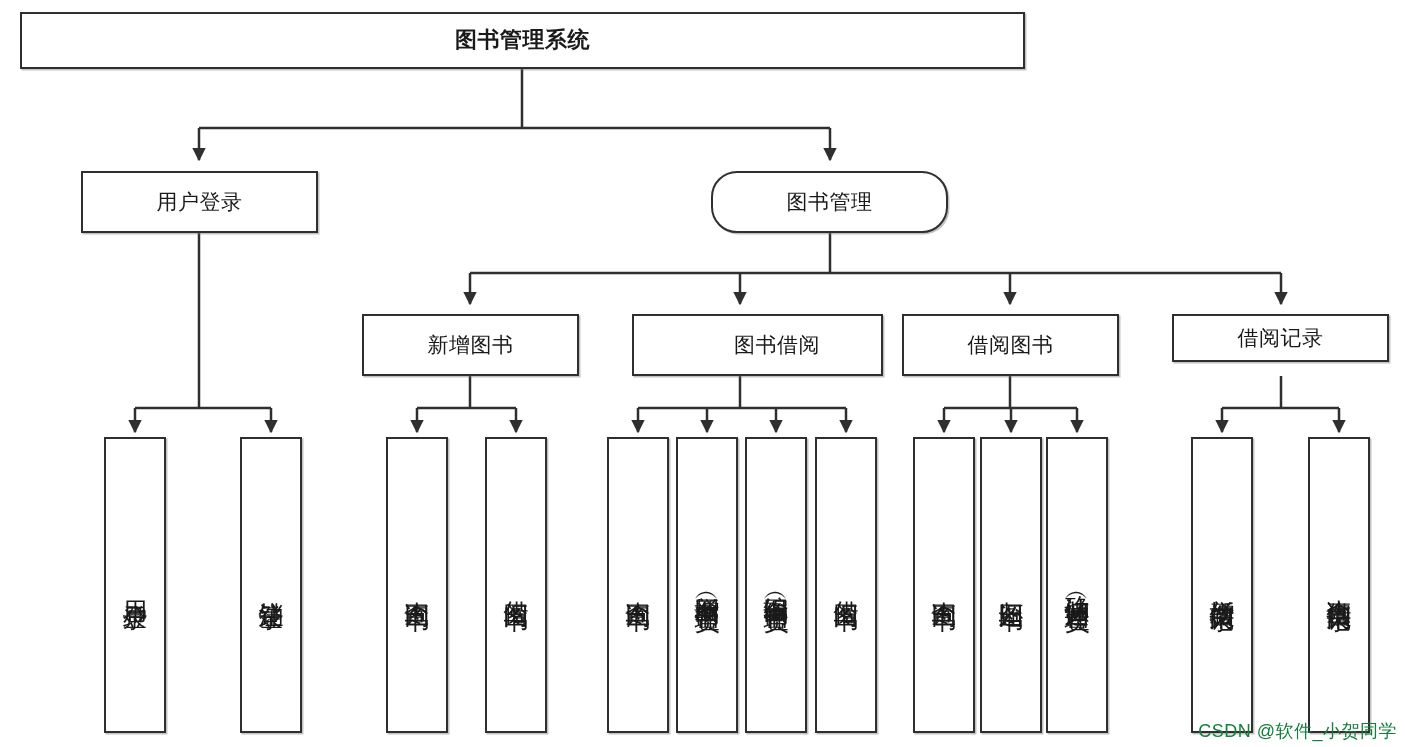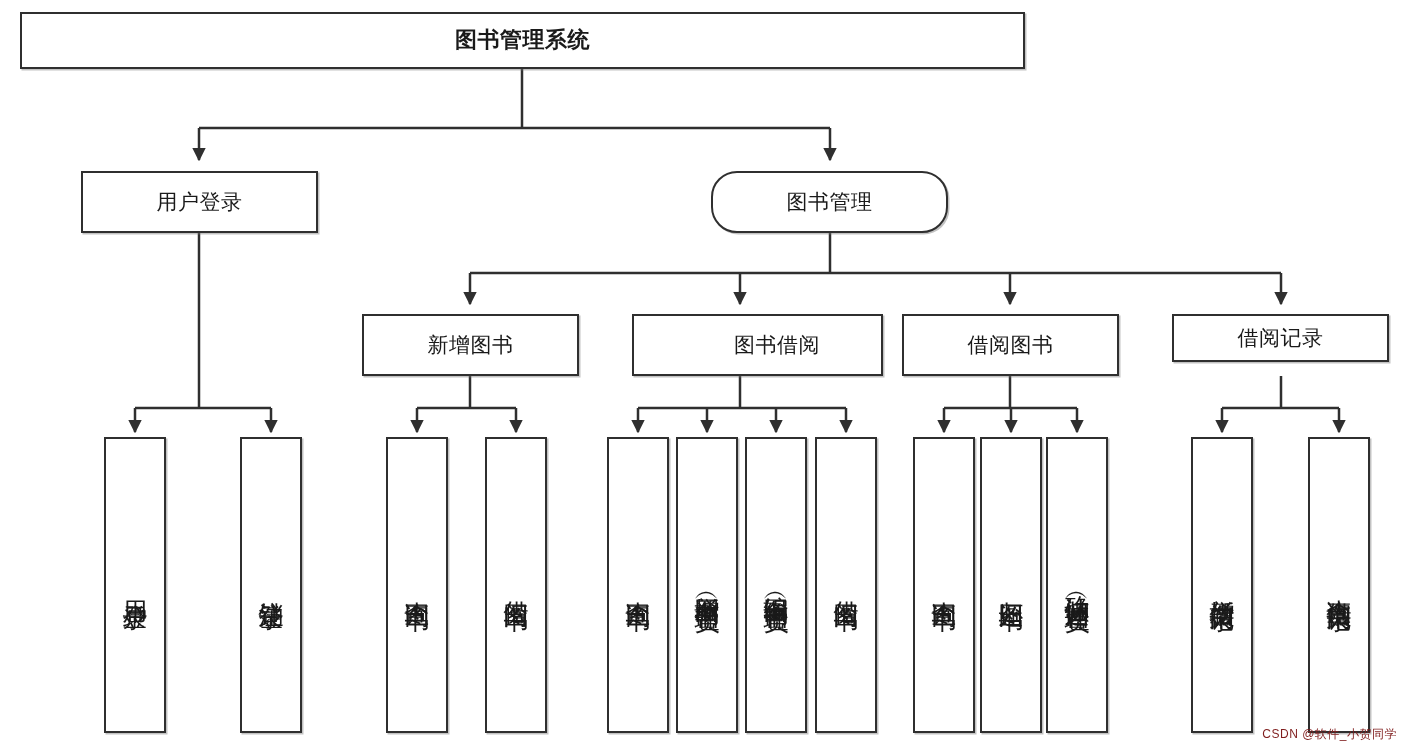--- a/index.html
+++ b/index.html
@@ -62,22 +62,22 @@
     text-orientation: upright;
     font-size: 25px;
     line-height: 1.0;
     letter-spacing: 2px;
     max-height: 100%;
   }
   .watermark {
     position: absolute;
     right: 8px;
     bottom: 4px;
-    font-size: 12px;
-    color: #7f1d1d;
+    font-size: 18px;
+    color: #15803d;
     letter-spacing: 0.5px;
     user-select: none;
     white-space: nowrap;
   }
 </style>
 </head>
 <body>
 
 <div id="canvas">
 

